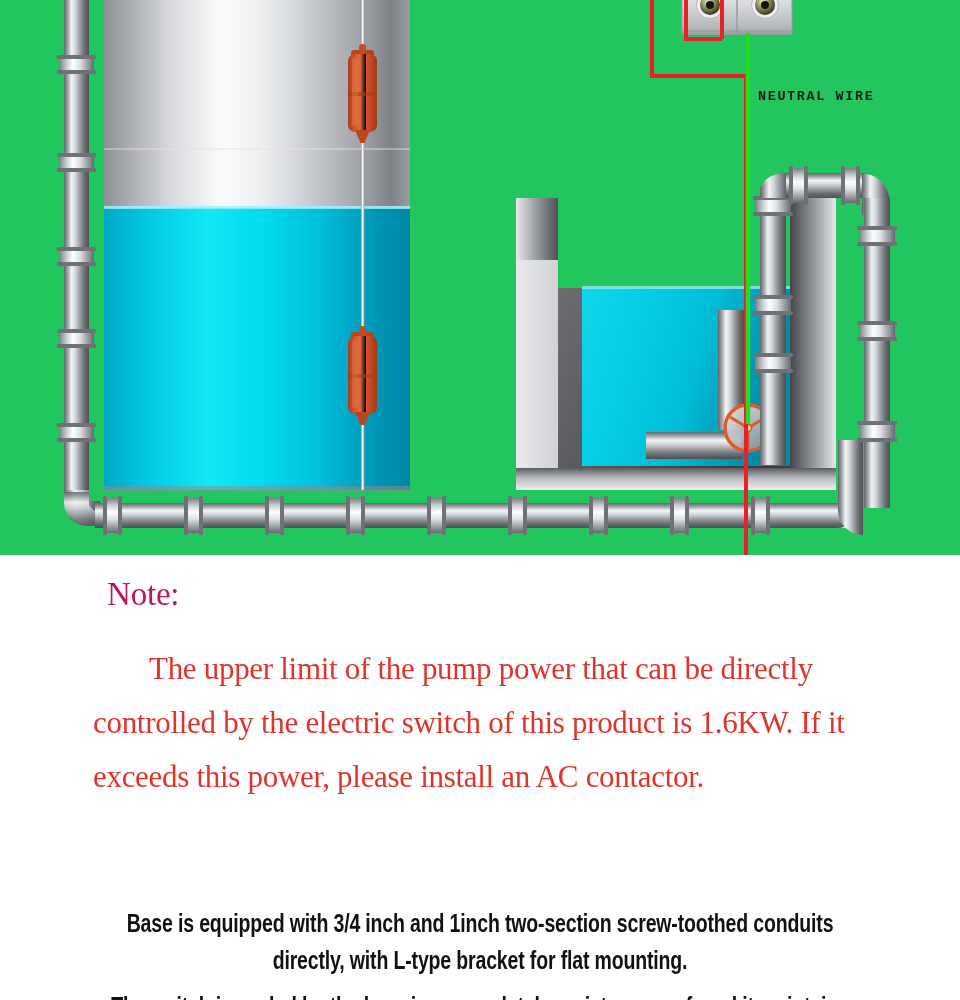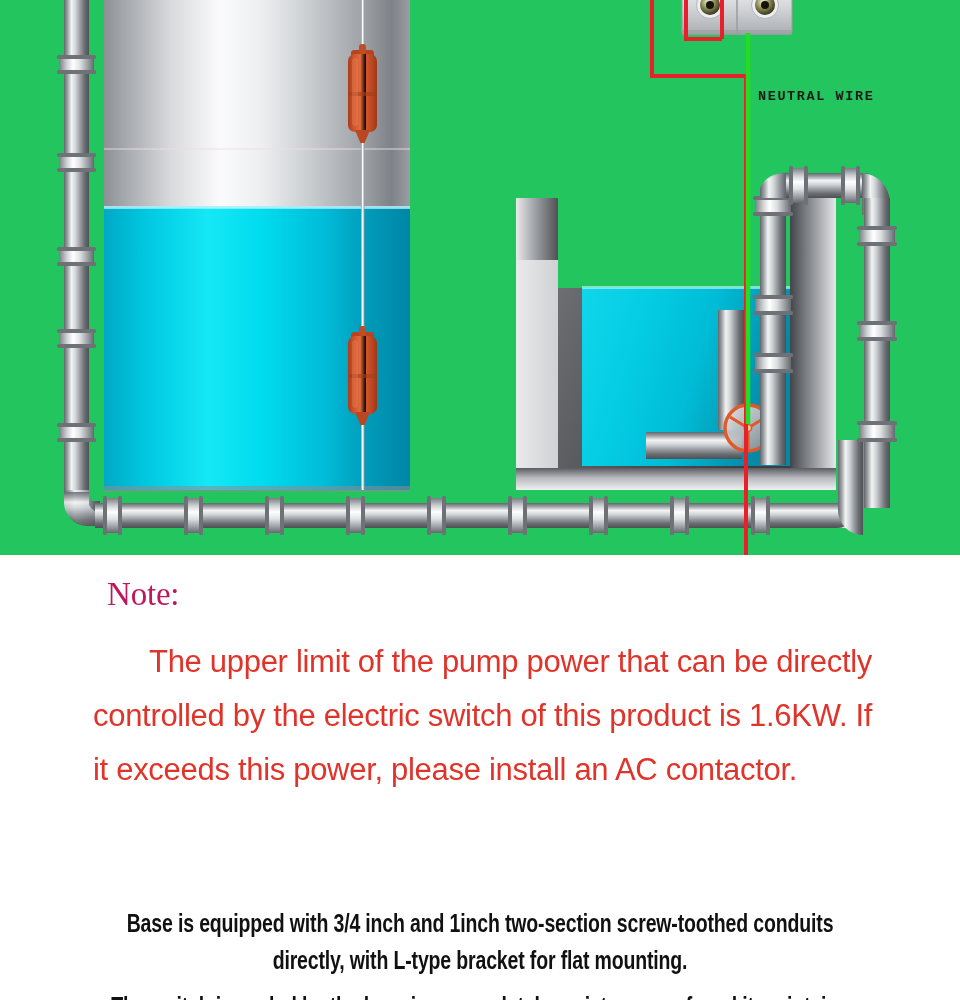--- a/index.html
+++ b/index.html
@@ -43,23 +43,23 @@
     font-family: Liberation Serif, serif;
     font-size: 33px;
     font-weight: 400;
     color: #be185d;
     letter-spacing: -0.2px;
     white-space: nowrap;
     margin-left: 12px;
   }
   .note-body {
     position: absolute;
-    left: 93px; top: 77px;
+    left: 93px; top: 84px;
     width: 800px;
-    font-family: Liberation Sans, sans-serif;
+    font-family: Liberation Serif, serif;
     font-size: 31px;
     line-height: 54px;
     color: #e0342a;
     text-indent: 56px;
     letter-spacing: -0.3px;
     word-spacing: 0px;
   }
 
   
   #bottom-block {

